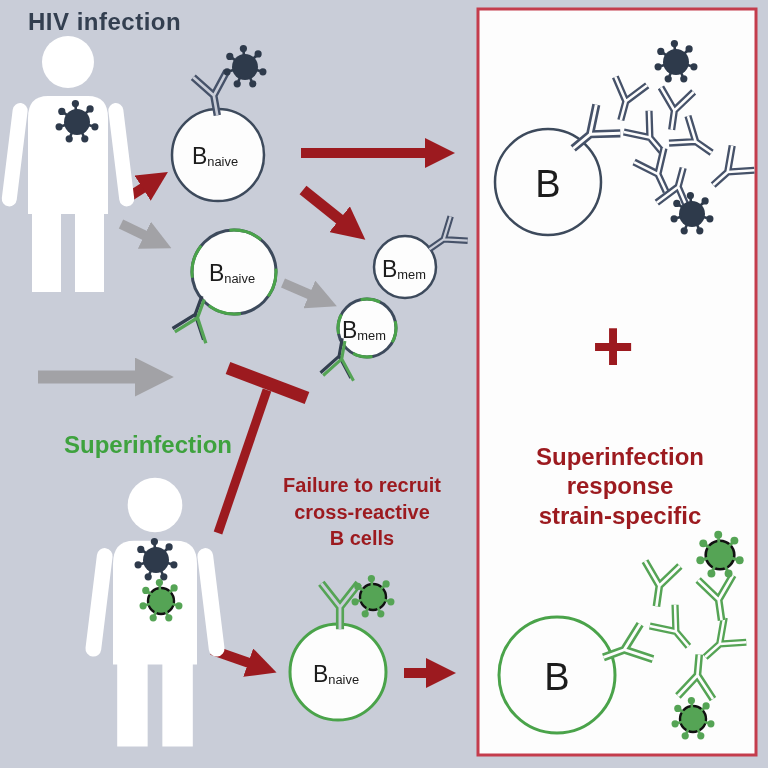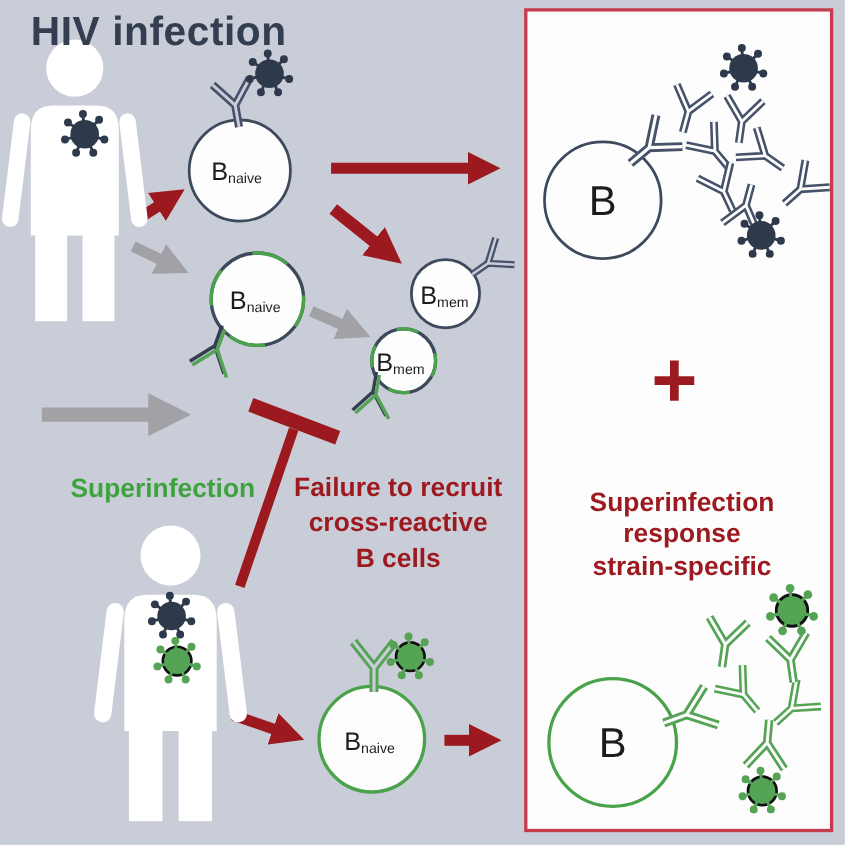--- a/index.html
+++ b/index.html
@@ -5,24 +5,24 @@
   html,body{margin:0;padding:0;}
   .canvas{
     position:relative;
     width:768px;height:768px;
     background:#c9cdd8;
     font-family:"Liberation Sans", sans-serif;
     overflow:hidden;
   }
   .canvas svg{position:absolute;left:0;top:0;}
   .lbl{position:absolute;transform:translate(-50%,-50%);white-space:nowrap;text-align:center;}
-  .title{position:absolute;left:28px;top:8px;font-size:37px;font-weight:bold;color:#333f50;letter-spacing:0.5px;}
+  .title{position:absolute;left:28px;top:8px;font-size:24px;font-weight:bold;color:#333f50;letter-spacing:0.5px;}
   .months{position:absolute;left:52px;top:332px;font-size:26px;color:#7c7c80;}
   .super{font-size:24px;font-weight:bold;color:#3ea23e;}
-  .failure{font-size:24px;font-weight:bold;color:#9c1a1f;line-height:1.33;}
+  .failure{font-size:20px;font-weight:bold;color:#9c1a1f;line-height:1.33;margin-top:36px;}
   .response{font-size:24px;font-weight:bold;color:#9c1a1f;line-height:1.22;}
   .plus{font-size:72px;font-weight:bold;color:#9c1a1f;}
   .cell-label{color:#1c1c1c;}
   .cell-label .sub{font-size:0.56em;vertical-align:-0.22em;}
   .cl-lg{font-size:23px;}
   .cl-md{font-size:23px;}
   .cl-b{font-size:38px;}
 </style>
 </head>
 <body>

